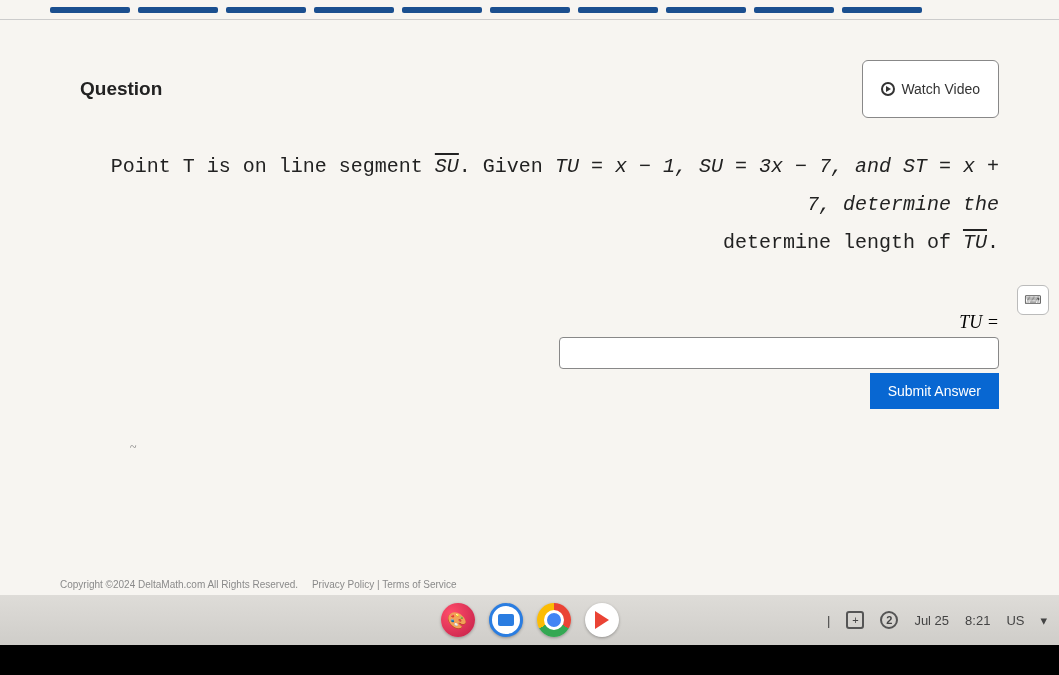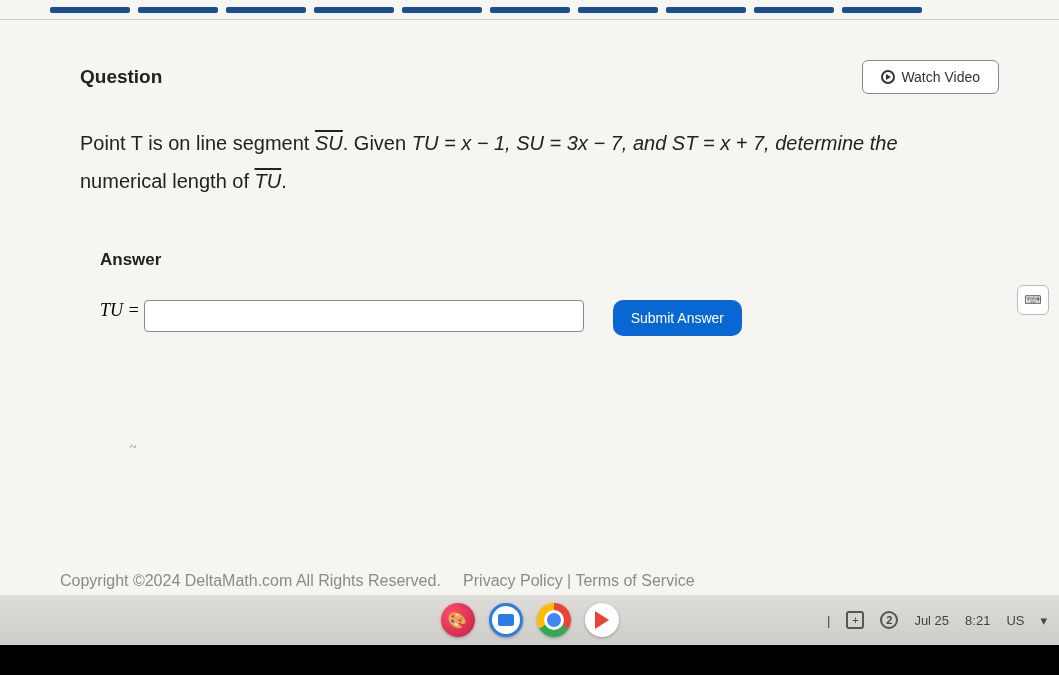--- a/index.html
+++ b/index.html
@@ -48,70 +48,71 @@
     font-size: 19px;
     color: #222;
   }
   .hdr-btns { display: flex; gap: 14px; }
   .hdr-btn {
     font-family: Arial, sans-serif;
     font-size: 14px;
     background: #fff;
     border: 1px solid #888;
     border-radius: 6px;
-    padding: 8px 18px;
+    padding: 20px 18px;
     cursor: pointer;
     display: flex;
     align-items: center;
     gap: 6px;
     color: #333;
   }
   .play-icon {
     width: 14px; height: 14px; border: 2px solid #333; border-radius: 50%;
     display:inline-flex; align-items:center; justify-content:center;
   }
   .play-icon::after {
     content:''; width:0;height:0;border-left:5px solid #333;border-top:3px solid transparent;border-bottom:3px solid transparent;margin-left:1px;
   }
   .problem-text {
     font-size: 20px;
     color: #222;
     line-height: 1.9;
-    font-family: Liberation Sans, sans-serif;
+    font-family: Liberation Mono, monospace;
+    text-align: right;
   }
   .overline {
     text-decoration: overline;
     font-style: italic;
   }
   .mathv { font-style: italic; }
   .answer-section { margin-top: 50px; padding-left: 20px; }
   .ans-title {
     font-family: Arial, sans-serif;
     font-weight: bold;
     font-size: 17px;
     color: #222;
     margin-bottom: 30px;
   }
-  .input-row { display:flex; align-items:flex-start; gap: 4px; }
+  .input-row { display:flex; align-items:flex-end; gap: 4px; flex-direction: column; }
   .ans-lhs { font-style: italic; font-size: 18px; }
   .ans-input {
     width: 440px;
     height: 32px;
     border: 1px solid #888;
     border-radius: 4px;
     background:#fff;
     padding: 0 8px;
     font-size: 16px;
   }
   .submit-btn {
     margin-left: 25px;
     background: #0867d2;
     color: #fff;
     border: none;
-    border-radius: 10px;
+    border-radius: 0;
     padding: 10px 18px;
     font-family: Arial, sans-serif;
     font-size: 14px;
     cursor: pointer;
   }
   .keypad-btn {
     position: absolute;
     right: 10px;
     top: 285px;
     width: 32px; height: 30px;
@@ -121,21 +122,21 @@
     display:flex; align-items:center; justify-content:center;
     cursor:pointer;
     font-size:12px;
     color:#555;
   }
   .footer-left {
     position: absolute;
     bottom: 85px;
     left: 60px;
     font-family: Arial, sans-serif;
-    font-size: 16px;
+    font-size: 10px;
     color: #8a8a8a;
   }
   .footer-left a { color: #8a8a8a; cursor:pointer; }
   .taskbar {
     position: absolute;
     bottom: 30px;
     left: 0; right: 0;
     height: 50px;
     background: linear-gradient(#dedcd8, #cfcdc9);
     display:flex;
@@ -205,25 +206,24 @@
       <div class="hdr-btns">
         <button class="hdr-btn">
           <span class="play-icon"></span>
           <span>Watch Video</span>
         </button>
       </div>
     </div>
 
     <div class="problem-text">
       <span>Point T is on line segment </span><span class="overline">SU</span><span>. Given </span><span class="mathv">TU</span><span class="mathv"> = x − 1, </span><span class="mathv">SU</span><span class="mathv"> = 3x − 7, and </span><span class="mathv">ST</span><span class="mathv"> = x + 7, determine the</span><br>
-      <span>numerical length of </span><span class="overline">TU</span><span>.</span>
+      <span>determine length of </span><span class="overline">TU</span><span>.</span>
     </div>
 
     <div class="answer-section">
-      <div class="ans-title">Answer</div>
       <div class="input-row">
         <span class="ans-lhs">TU =</span>
         <input class="ans-input" type="text" value="" style="">
         <button class="submit-btn">Submit Answer</button>
       </div>
     </div>
   </div>
 
   <div class="keypad-btn">
     <span>⌨</span>

